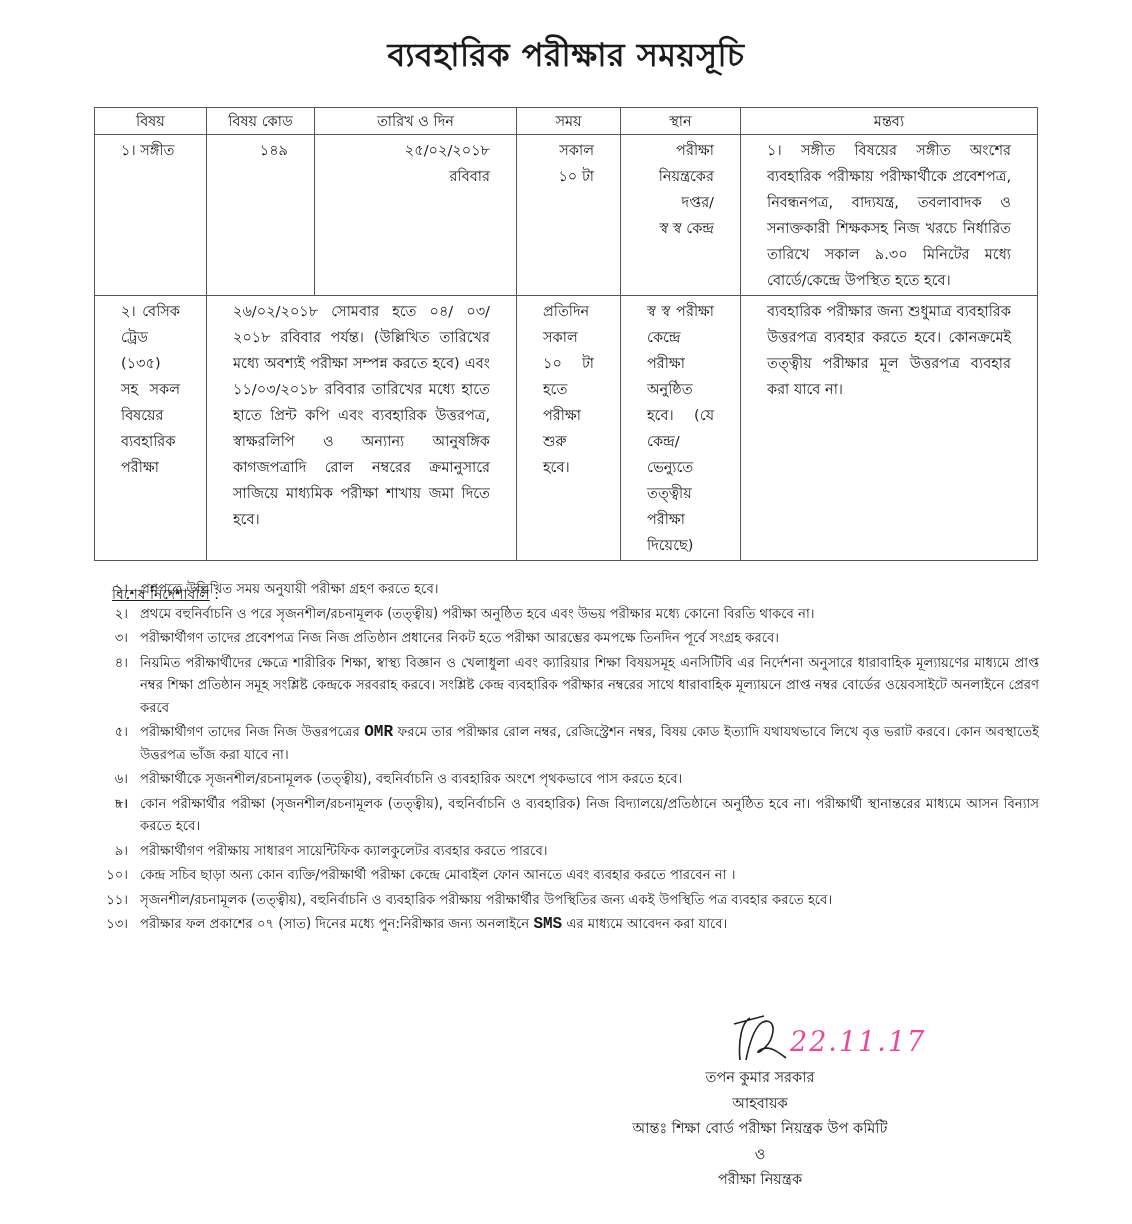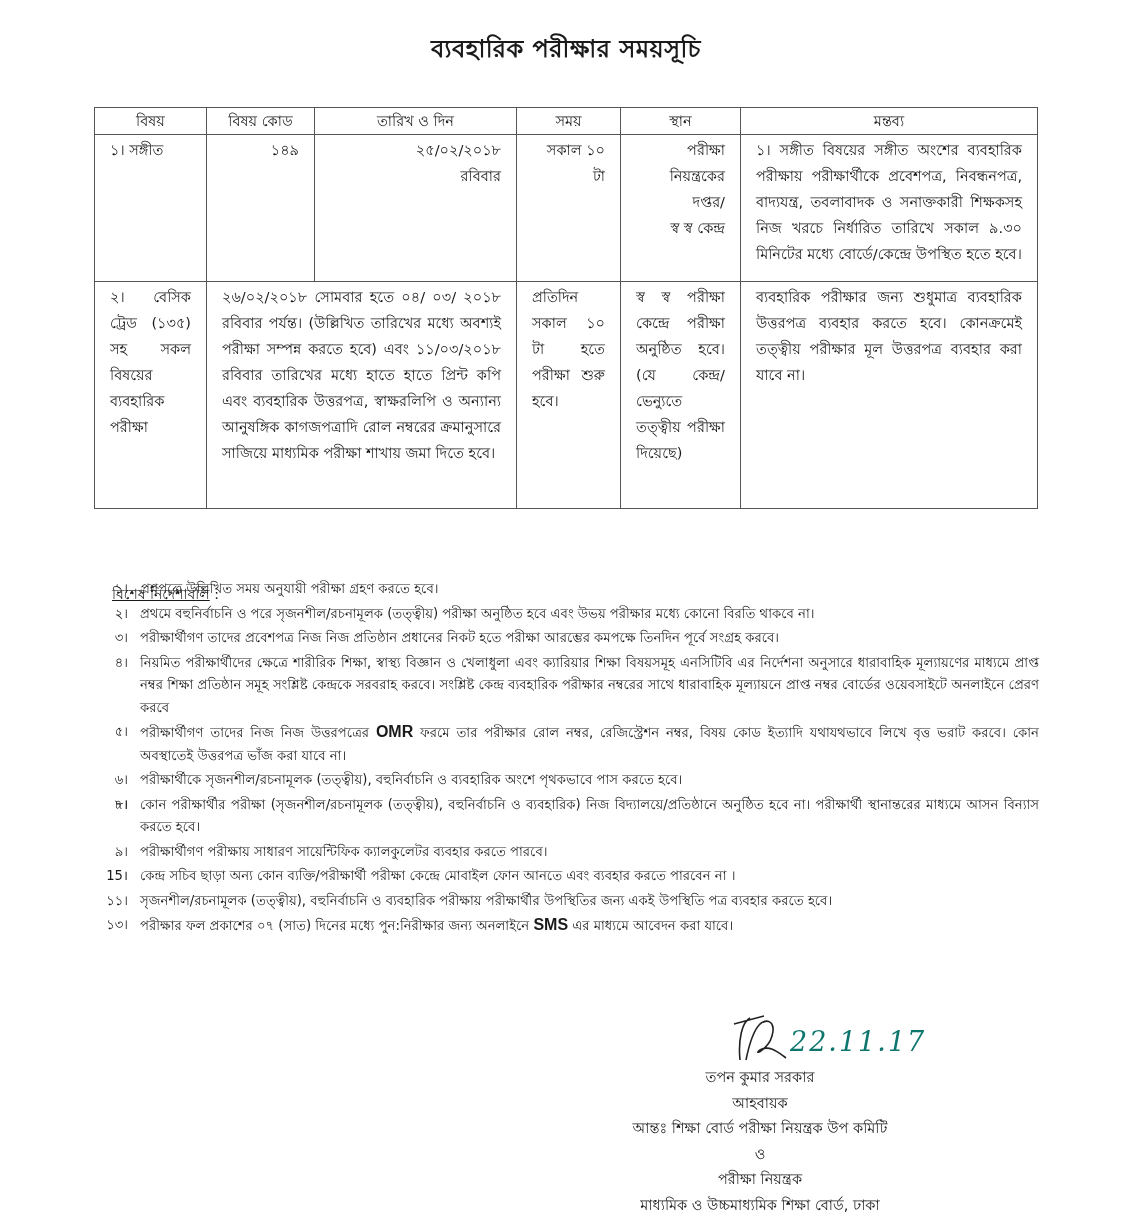--- a/index.html
+++ b/index.html
@@ -1,40 +1,40 @@
 <!DOCTYPE html>
 <html><head>
 <meta charset="utf-8">
 <style>
   html, body { margin:0; padding:0; background:#ffffff; }
   body { width:1132px; height:1224px; position:relative; overflow:hidden;
          font-family:"DejaVu Sans", sans-serif; color:#1a1a1a; }
   .title { position:absolute; left:0; top:30px; width:1132px; text-align:center;
-           font-size:24px; font-weight:bold; letter-spacing:0.5px; }
+           font-size:32px; font-weight:bold; letter-spacing:0.5px; }
   table.sched { position:absolute; left:94px; top:107px; width:943px;
                 border-collapse:collapse; table-layout:fixed; font-size:14.5px; line-height:26px; }
-  table.sched th, table.sched td { border:1.5px solid #555; padding:2px 15px; vertical-align:top; }
+  table.sched th, table.sched td { border:1.5px solid #555; padding:2px 26px; vertical-align:top; }
   table.sched th { font-weight:normal; text-align:center; height:20px; padding:0 6px; }
   td.center { text-align:right; vertical-align:middle; }
   td.just { text-align:justify; }
   .row1 td { height:142px; }
   .row2 td { height:222px; }
   .line { display:block; }
   .special-heading { position:absolute; left:112px; top:540px; font-size:14px;margin-top:43px; }
   .special-heading span.u { text-decoration:underline; }
   ol.notes { position:absolute; left:94px; top:578px; width:945px; margin:0; padding:0;
              list-style:none; font-size:13.2px; line-height:22.5px; }
   ol.notes li { position:relative; padding-left:46px; text-align:justify; margin-bottom:2px; }
   ol.notes li .num { position:absolute; left:0; top:0; width:34px; text-align:right; }
-  .omr { font-family:Liberation Sans, sans-serif; font-size:16px; font-weight:bold; }
+  .omr { font-family:Liberation Mono, monospace; font-size:16px; font-weight:bold; }
   .sig-block { position:absolute; left:560px; top:1015px; width:400px; text-align:center;
                font-size:14.5px; line-height:25.5px; }
   .signature { position:absolute; left:720px; top:1010px; width:230px; height:60px; }
   .sig-date { position:absolute; left:790px; top:1026px; font-family:"DejaVu Serif", serif;
-              font-style:italic; font-size:27px; color:#0f766e; letter-spacing:2px; }
+              font-style:italic; font-size:27px; color:#ec4899; letter-spacing:2px; }
   .sig-spacer { height:50px; }
 </style>
 </head>
 <body>
 
 <div class="title">ব্যবহারিক পরীক্ষার সময়সূচি</div>
 
 <table class="sched">
   <colgroup>
     <col style="width:112px">
@@ -88,31 +88,30 @@
 <ol class="notes">
   <li><span class="num">১।</span><span>প্রশ্নপত্রে উল্লিখিত সময় অনুযায়ী পরীক্ষা গ্রহণ করতে হবে।</span></li>
   <li><span class="num">২।</span><span>প্রথমে বহুনির্বাচনি ও পরে সৃজনশীল/রচনামূলক (তত্ত্বীয়) পরীক্ষা অনুষ্ঠিত হবে এবং উভয় পরীক্ষার মধ্যে কোনো বিরতি থাকবে না।</span></li>
   <li><span class="num">৩।</span><span>পরীক্ষার্থীগণ তাদের প্রবেশপত্র নিজ নিজ প্রতিষ্ঠান প্রধানের নিকট হতে পরীক্ষা আরম্ভের কমপক্ষে তিনদিন পূর্বে সংগ্রহ করবে।</span></li>
   <li><span class="num">৪।</span><span>নিয়মিত পরীক্ষার্থীদের ক্ষেত্রে শারীরিক শিক্ষা, স্বাস্থ্য বিজ্ঞান ও খেলাধুলা এবং ক্যারিয়ার শিক্ষা বিষয়সমূহ এনসিটিবি এর নির্দেশনা অনুসারে ধারাবাহিক মূল্যায়ণের মাধ্যমে প্রাপ্ত নম্বর শিক্ষা প্রতিষ্ঠান সমূহ সংশ্লিষ্ট কেন্দ্রকে সরবরাহ করবে। সংশ্লিষ্ট কেন্দ্র ব্যবহারিক পরীক্ষার নম্বরের সাথে ধারাবাহিক মূল্যায়নে প্রাপ্ত নম্বর বোর্ডের ওয়েবসাইটে অনলাইনে প্রেরণ করবে</span></li>
   <li><span class="num">৫।</span><span>পরীক্ষার্থীগণ তাদের নিজ নিজ উত্তরপত্রের </span><span class="omr">OMR</span><span> ফরমে তার পরীক্ষার রোল নম্বর, রেজিস্ট্রেশন নম্বর, বিষয় কোড ইত্যাদি যথাযথভাবে লিখে বৃত্ত ভরাট করবে। কোন অবস্থাতেই উত্তরপত্র ভাঁজ করা যাবে না।</span></li>
   <li><span class="num">৬।</span><span>পরীক্ষার্থীকে সৃজনশীল/রচনামূলক (তত্ত্বীয়), বহুনির্বাচনি ও ব্যবহারিক অংশে পৃথকভাবে পাস করতে হবে।</span></li>
   <li><span class="num">৭।</span></li>
   <li><span class="num">৮।</span><span>কোন পরীক্ষার্থীর পরীক্ষা (সৃজনশীল/রচনামূলক (তত্ত্বীয়), বহুনির্বাচনি ও ব্যবহারিক) নিজ বিদ্যালয়ে/প্রতিষ্ঠানে অনুষ্ঠিত হবে না। পরীক্ষার্থী স্থানান্তরের মাধ্যমে আসন বিন্যাস করতে হবে।</span></li>
   <li><span class="num">৯।</span><span>পরীক্ষার্থীগণ পরীক্ষায় সাধারণ সায়েন্টিফিক ক্যালকুলেটর ব্যবহার করতে পারবে।</span></li>
-  <li><span class="num">15।</span><span>কেন্দ্র সচিব ছাড়া অন্য কোন ব্যক্তি/পরীক্ষার্থী পরীক্ষা কেন্দ্রে মোবাইল ফোন আনতে এবং ব্যবহার করতে পারবেন না ।</span></li>
+  <li><span class="num">১০।</span><span>কেন্দ্র সচিব ছাড়া অন্য কোন ব্যক্তি/পরীক্ষার্থী পরীক্ষা কেন্দ্রে মোবাইল ফোন আনতে এবং ব্যবহার করতে পারবেন না ।</span></li>
   <li><span class="num">১১।</span><span>সৃজনশীল/রচনামূলক (তত্ত্বীয়), বহুনির্বাচনি ও ব্যবহারিক পরীক্ষায় পরীক্ষার্থীর উপস্থিতির জন্য একই উপস্থিতি পত্র ব্যবহার করতে হবে।</span></li>
   <li><span class="num">১৩।</span><span>পরীক্ষার ফল প্রকাশের ০৭ (সাত) দিনের মধ্যে পুন:নিরীক্ষার জন্য অনলাইনে </span><span class="omr">SMS</span><span> এর মাধ্যমে আবেদন করা যাবে।</span></li>
 </ol>
 
 <svg class="signature" viewBox="0 0 230 60">
   <path d="M20 50 C 18 30, 22 12, 30 8 M 14 14 L 44 6 M 26 50 C 30 30, 34 20, 40 14 C 48 8, 56 12, 52 26 C 48 40, 32 46, 40 40 C 50 34, 60 44, 66 48" fill="none" stroke="#222" stroke-width="1.6"></path>
 </svg>
 <div class="sig-date">22.11.17</div>
 
 <div class="sig-block">
   <div class="sig-spacer"></div>
   <div>তপন কুমার সরকার</div>
   <div>আহবায়ক</div>
   <div>আন্তঃ শিক্ষা বোর্ড পরীক্ষা নিয়ন্ত্রক উপ কমিটি</div>
   <div>ও</div>
   <div>পরীক্ষা নিয়ন্ত্রক</div>
-  <div>মাধ্যমিক ও উচ্চমাধ্যমিক শিক্ষা বোর্ড, ঢাকা</div>
 </div>
 
 </body></html>

